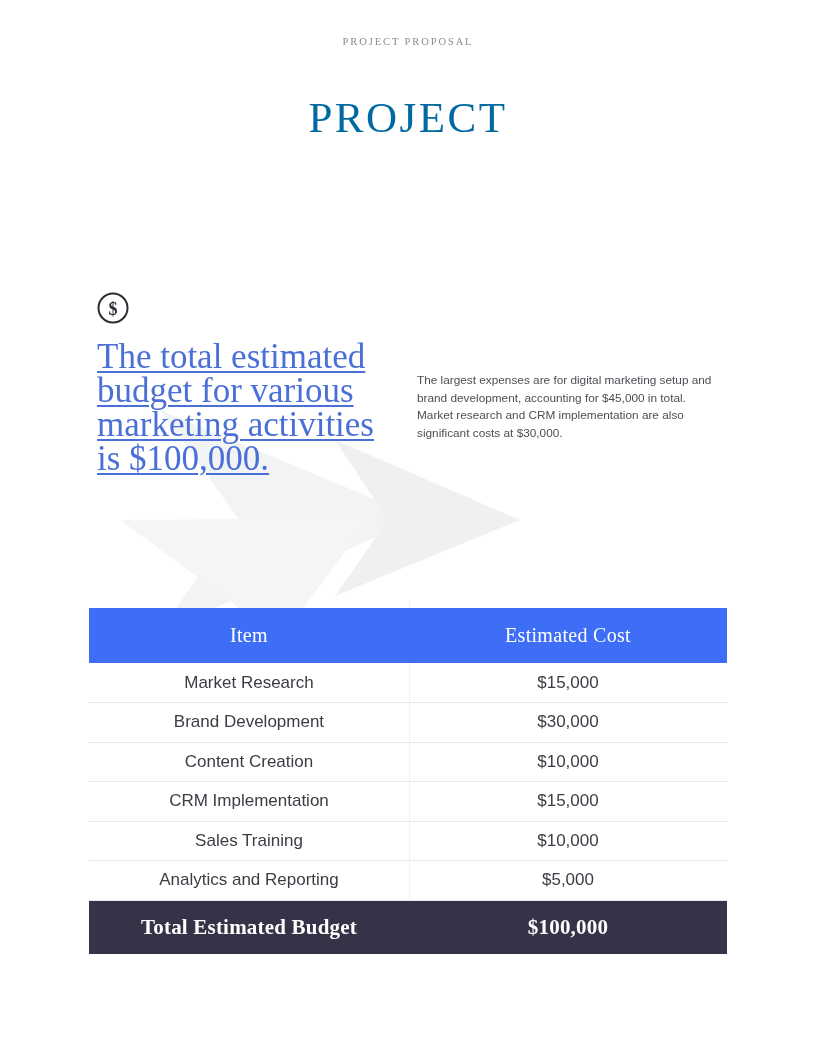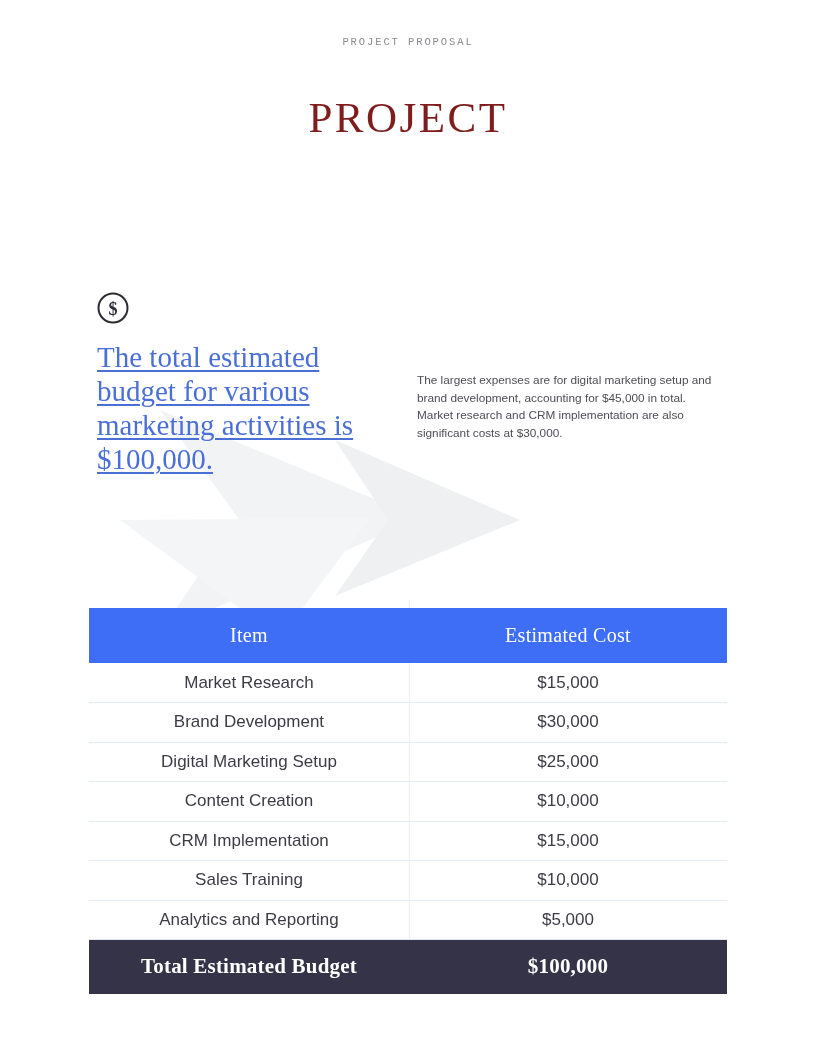--- a/index.html
+++ b/index.html
@@ -33,42 +33,42 @@
     z-index: 0;
   }
 
   
   .eyebrow {
     position: absolute;
     top: 36px;
     left: 0;
     width: 816px;
     text-align: center;
-    font-family: Liberation Mono, monospace;
+    font-family: Liberation Serif, serif;
     font-size: 10.5px;
     letter-spacing: 1.9px;
     color: #8b8b90;
     z-index: 3;
   }
 
   
   .title-wrap {
     position: absolute;
     top: 96px;
     left: 0;
     width: 816px;
     text-align: center;
     z-index: 3;
   }
   .title-top {
     font-family: "Liberation Serif", serif;
     font-size: 43px;
     line-height: 1;
     letter-spacing: 2.5px;
-    color: #7f1d1d;
+    color: #0369a1;
     font-weight: 400;
   }
   .title-main {
     font-family: "Liberation Serif", serif;
     font-size: 118px;
     line-height: 1.12;
     letter-spacing: -1px;
     color: #3d6ef5;
     font-weight: 400;
     margin-top: -2px;
@@ -92,21 +92,21 @@
     width: 816px;
     height: 240px;
     z-index: 3;
   }
   .lead {
     position: absolute;
     left: 97px;
     top: 0;
     width: 290px;
     font-family: "Liberation Serif", serif;
-    font-size: 29px;
+    font-size: 35px;
     line-height: 34px;
     color: #4a6fd6;
     text-decoration: underline;
     text-decoration-thickness: 1.5px;
     text-underline-offset: 3px;
   }
   .body-col {
     position: absolute;
     left: 409px;
     top: 32px;
@@ -229,24 +229,20 @@
     <tbody>
       <tr class="tbody-row first">
         <td>Market Research</td>
         <td>$15,000</td>
       </tr>
       <tr class="tbody-row">
         <td>Brand Development</td>
         <td>$30,000</td>
       </tr>
       <tr class="tbody-row">
-        <td>Digital Marketing Setup</td>
-        <td>$25,000</td>
-      </tr>
-      <tr class="tbody-row">
         <td>Content Creation</td>
         <td>$10,000</td>
       </tr>
       <tr class="tbody-row">
         <td>CRM Implementation</td>
         <td>$15,000</td>
       </tr>
       <tr class="tbody-row">
         <td>Sales Training</td>
         <td>$10,000</td>

